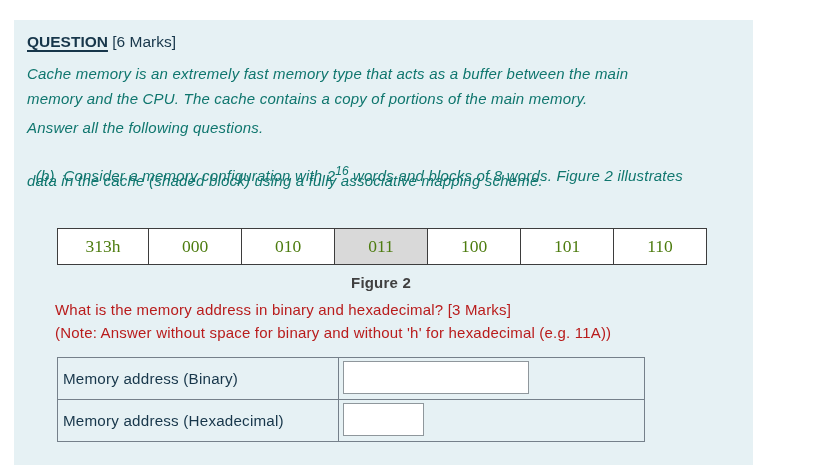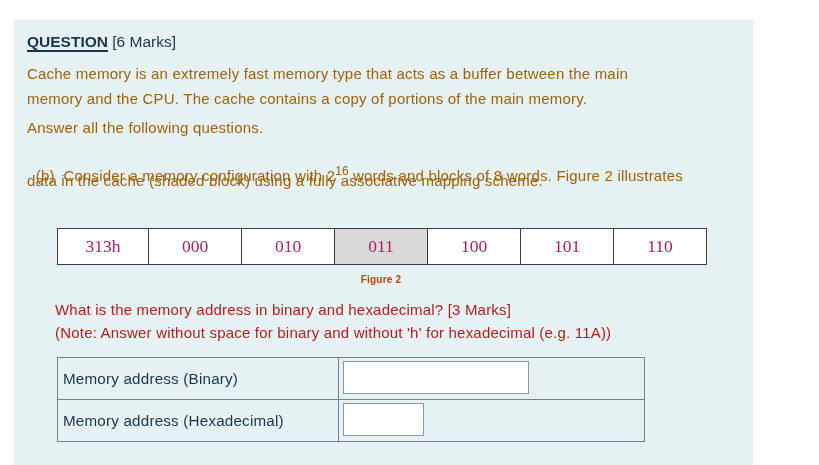--- a/index.html
+++ b/index.html
@@ -13,21 +13,22 @@
   }
   .panel {
     position:absolute; left:14px; top:20px;
     width:739px; height:445px;
     background:#e6f1f4;
   }
   .abs { position:absolute; }
   .line {
     font-size:15px; line-height:21px;
     letter-spacing:0.2px; white-space:pre;
-    color:#a16207;
+    color:#0f766e;
+    font-style:italic;
   }
   .title-line { font-size:15.5px; }
   .title-q {
     font-weight:bold;
     text-decoration:underline;
     text-decoration-thickness:1.5px;
     text-underline-offset:3px;
   }
   sup.exp { font-size:12px; line-height:0; vertical-align:super; letter-spacing:0; }
 
@@ -37,29 +38,29 @@
     display:flex;
     border:1.5px solid #3d3d3d;
     background:#ffffff;
     box-sizing:content-box;
   }
   .figcell {
     flex:1 1 0;
     border-left:1.5px solid #3d3d3d;
     display:flex; align-items:center; justify-content:center;
     font-family:"Liberation Serif", serif;
-    font-size:17.5px; color:#be185d;
+    font-size:17.5px; color:#4d7c0f;
     background:#ffffff;
   }
   .figcell.tag { flex:0 0 90px; border-left:none; }
   .figcell.shaded { background:#d9d9d9; }
   .figcaption {
     left:57px; top:274px; width:648px;
-    text-align:center; font-size:10px; font-weight:bold;
-    letter-spacing:0.2px; color:#c2410c;
+    text-align:center; font-size:15px; font-weight:bold;
+    letter-spacing:0.2px; color:#404040;
   }
 
   
   .qline { font-size:15px; letter-spacing:0.2px; white-space:pre; color:#b91c1c; }
 
   
   .anstable {
     left:57px; top:357px; width:588px; height:85px;
     border:1.5px solid #75808a;
     background:#e6f1f4;

